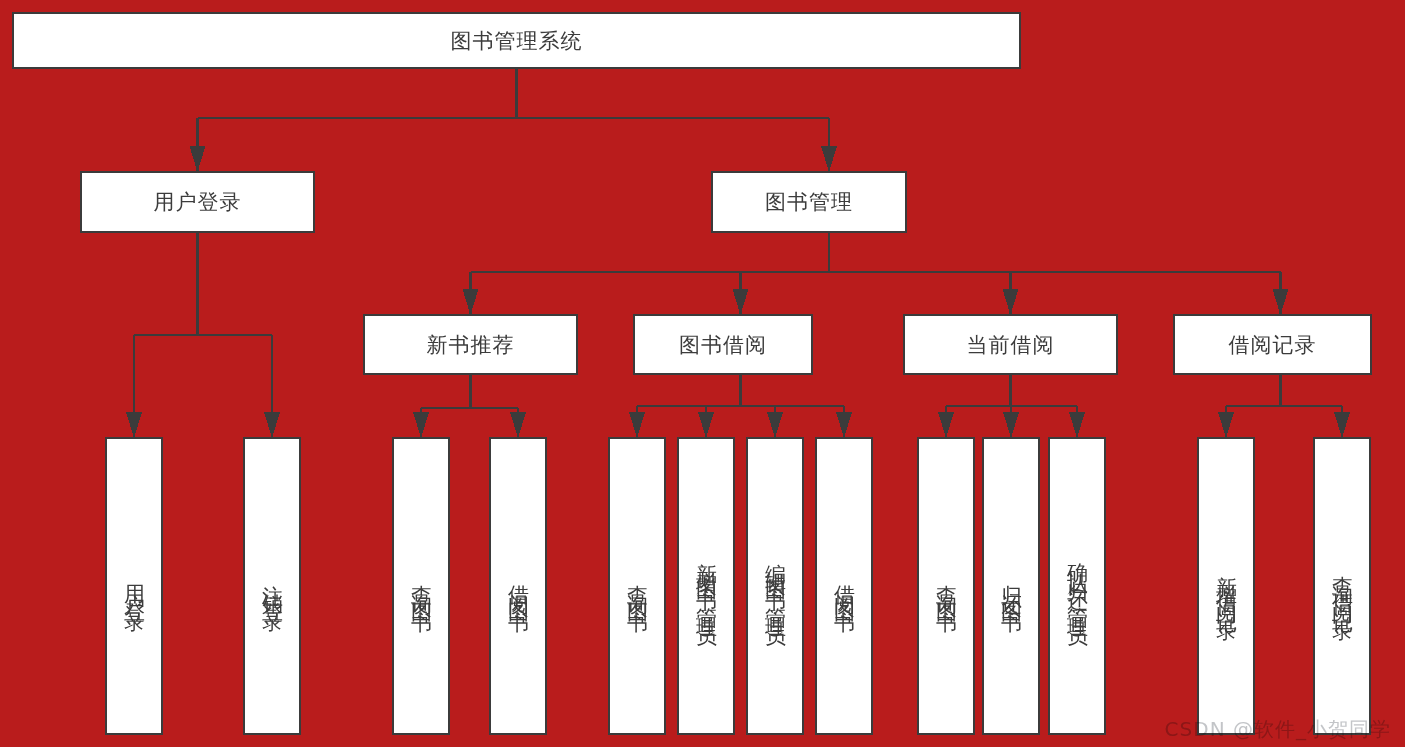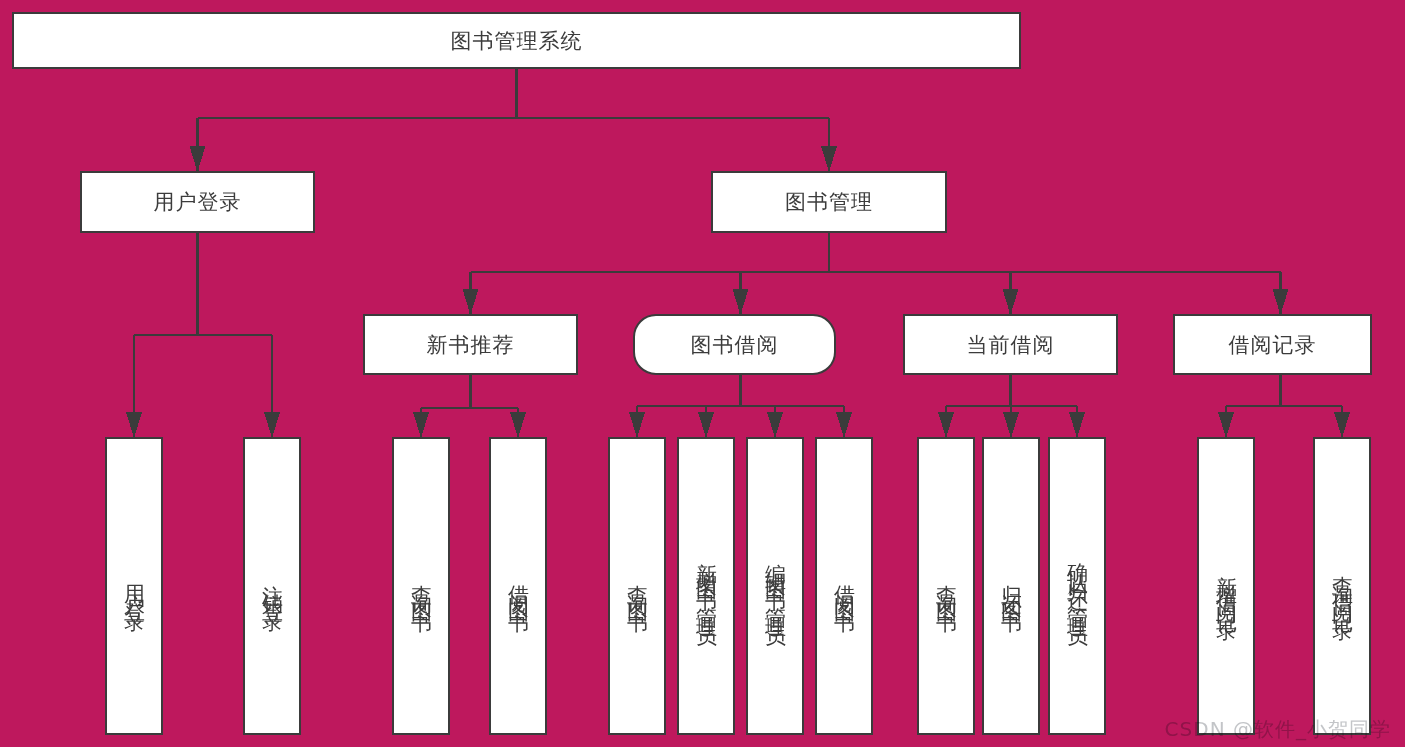--- a/index.html
+++ b/index.html
@@ -1,21 +1,21 @@
 <!DOCTYPE html>
 <html><head>
 <meta charset="utf-8">
 <style>
   * { margin: 0; padding: 0; box-sizing: border-box; }
   html, body { background: #ffffff; }
   .stage {
     position: relative;
     width: 1405px;
     height: 747px;
-    background: #be185d;
+    background: #b91c1c;
     font-family: "DejaVu Sans", "Liberation Sans", sans-serif;
     overflow: hidden;
   }
   .connectors {
     position: absolute;
     left: 0; top: 0;
     width: 1405px; height: 747px;
     pointer-events: none;
   }
   .connectors path { stroke: #3b3b3b; stroke-width: 2.5; fill: none; }
@@ -34,23 +34,23 @@
   .leaf span {
     writing-mode: vertical-rl;
     text-orientation: mixed;
     letter-spacing: 9px;
     line-height: 1;
     white-space: nowrap;
   }
   
   #n-root  { left: 12px;   top: 12px;  width: 1009px; height: 57px; }
   #n-a     { left: 80px;   top: 171px; width: 235px;  height: 62px; }
-  #n-f     { left: 711px;  top: 171px; width: 236px;  height: 62px; }
+  #n-f     { left: 711px;  top: 171px; width: 196px;  height: 62px; }
   #n-l3-0  { left: 363px;  top: 314px; width: 215px;  height: 61px; }
-  #n-l3-1  { left: 633px;  top: 314px; width: 203px;  height: 61px; border-radius: 23px; }
+  #n-l3-1  { left: 633px;  top: 314px; width: 180px;  height: 61px; }
   #n-l3-2  { left: 903px;  top: 314px; width: 215px;  height: 61px; }
   #n-l3-3  { left: 1173px; top: 314px; width: 199px;  height: 61px; }
   .leaf    { top: 437px; width: 58px; height: 298px; }
   #n-a1 { left: 105px; }  #n-a2 { left: 243px; }
   #n-b1 { left: 392px; }  #n-b2 { left: 489px; }
   #n-c1 { left: 608px; }  #n-c2 { left: 677px; }
   #n-c3 { left: 746px; }  #n-c4 { left: 815px; }
   #n-d1 { left: 917px; }  #n-d2 { left: 982px; }
   #n-d3 { left: 1048px; }
   #n-e1 { left: 1197px; } #n-e2 { left: 1313px; }

